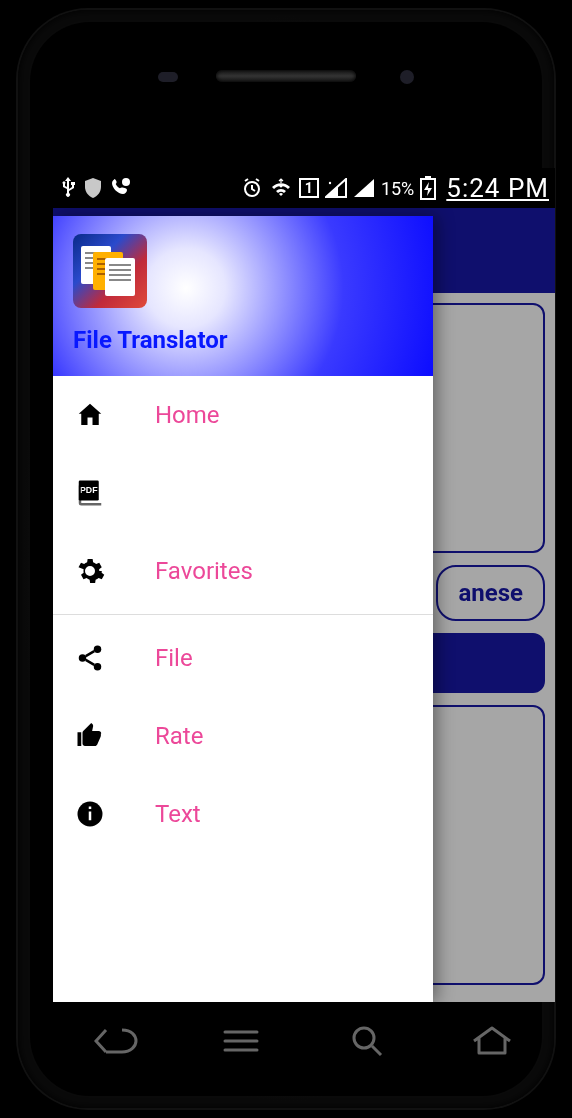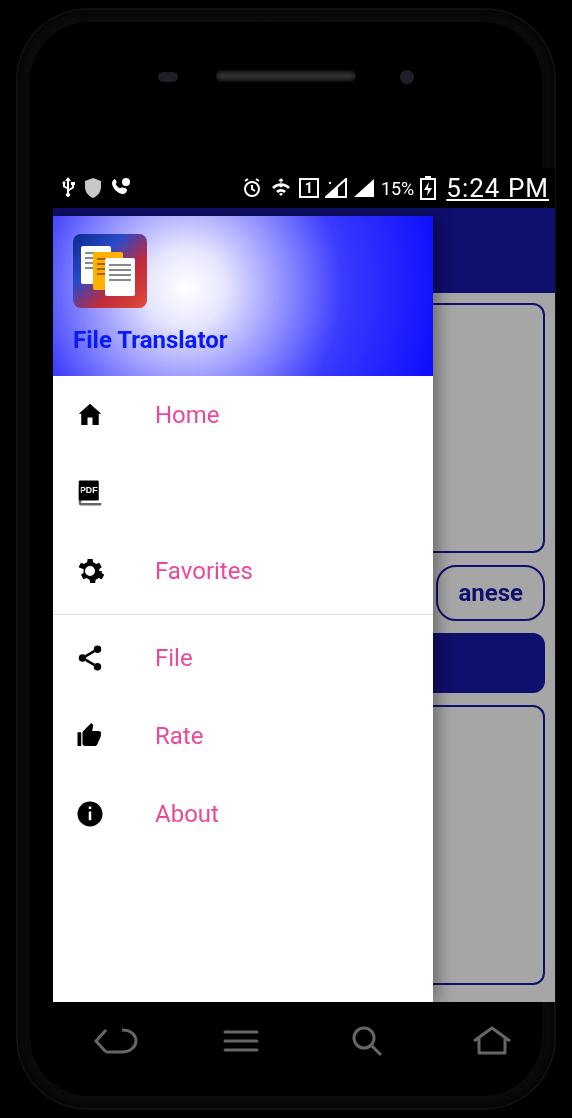--- a/index.html
+++ b/index.html
@@ -210,21 +210,21 @@
         </div>
 
         <div class="menu-item">
           <span class="icon">
             <svg width="30" height="30" viewBox="0 0 24 24" fill="currentColor">
                 <circle cx="12" cy="12" r="10"></circle>
                 <rect x="11" y="10" width="2" height="7" fill="#fff"></rect>
                 <rect x="11" y="6" width="2" height="2" fill="#fff"></rect>
               </svg>
           </span>
-          <span class="label">About</span>
+          <span class="label">Text</span>
         </div>
 
       </div>
     </div>
 
   </div>
 
   <div class="navbar">
     <div class="nbtn">
       <svg width="44" height="30" viewBox="0 0 44 30" fill="none" stroke="#666" stroke-width="3">

